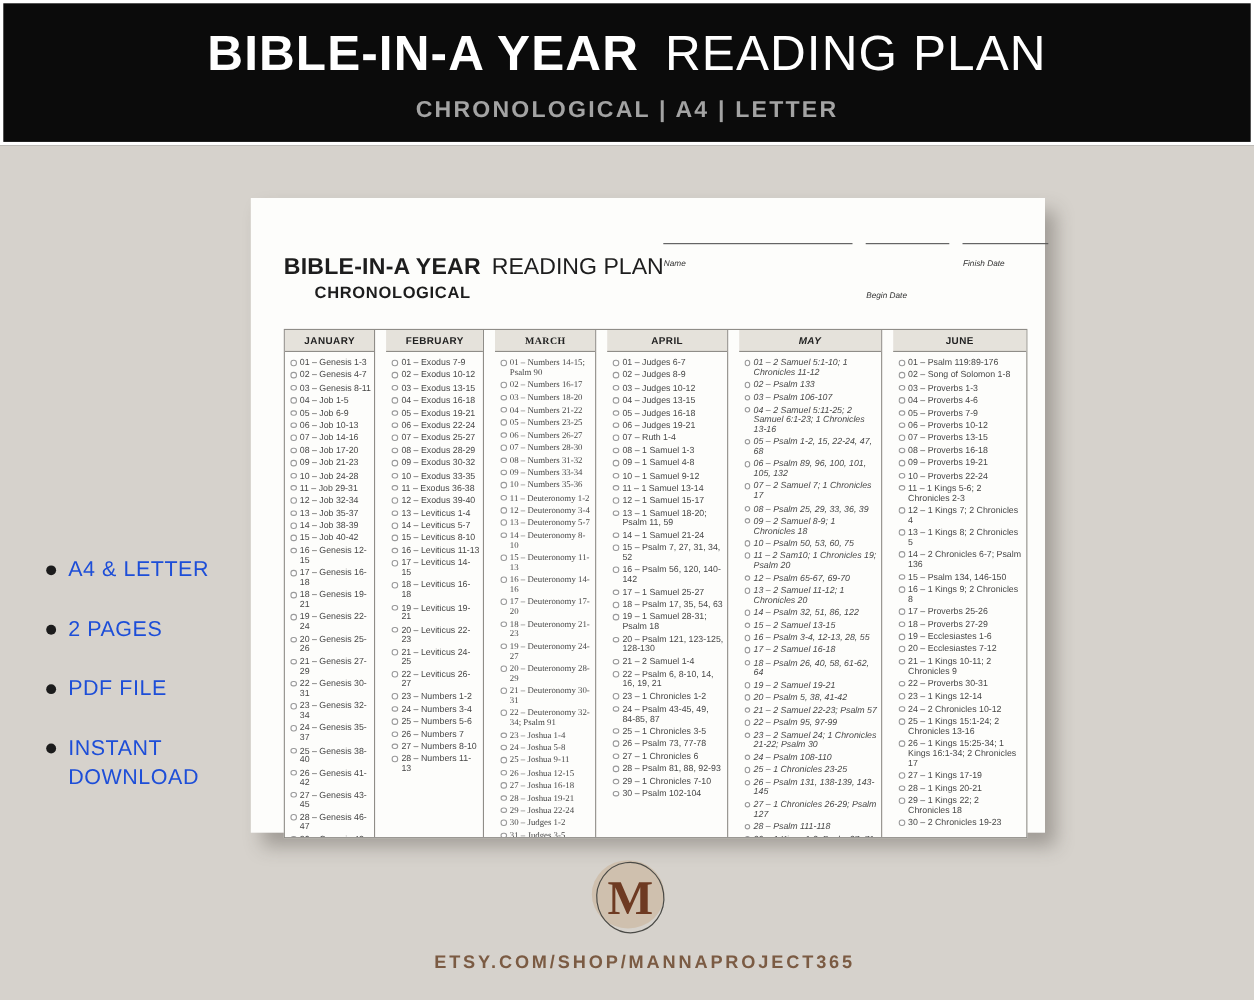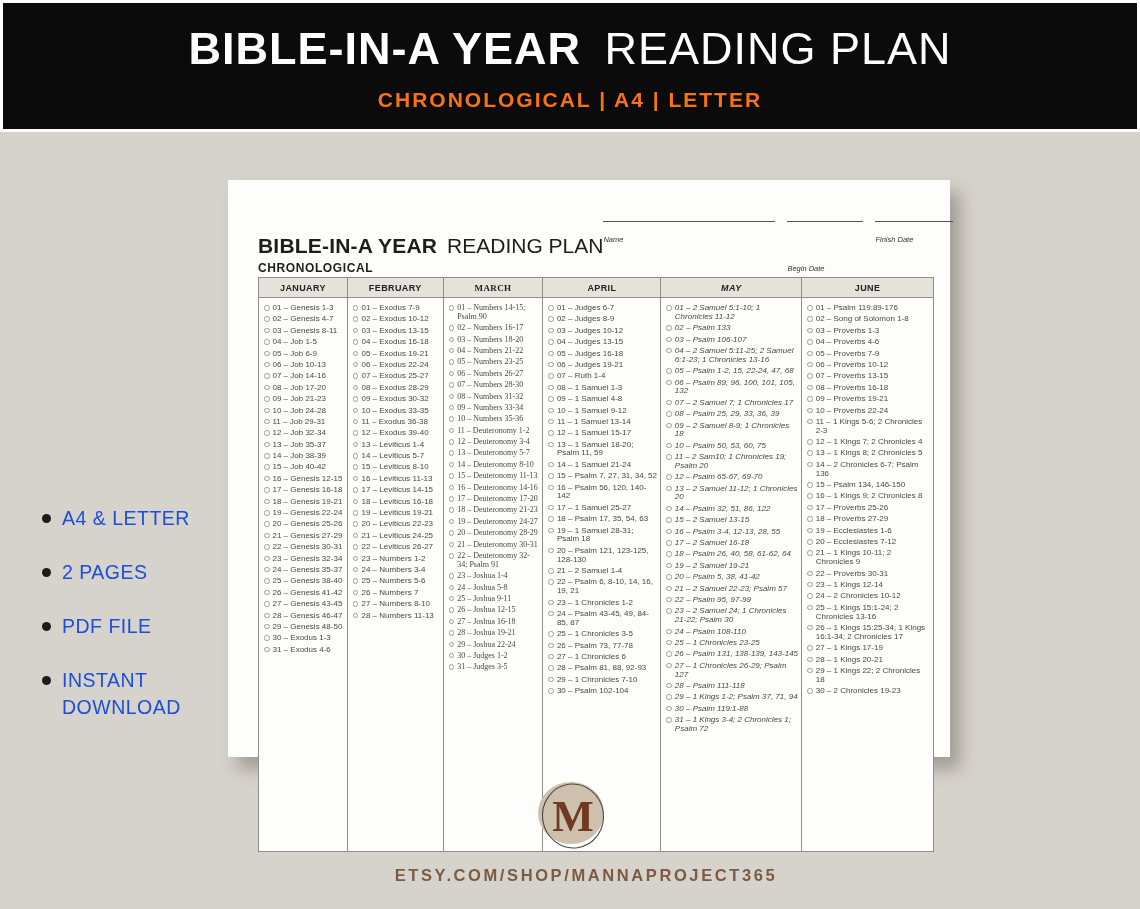--- a/index.html
+++ b/index.html
@@ -5,45 +5,45 @@
   * { margin:0; padding:0; box-sizing:border-box; }
   html,body { width:1140px; height:909px; }
   body { font-family:"Liberation Sans", sans-serif; background:#d6d2cc; position:relative; overflow:hidden; }
 
   
   .banner { position:absolute; left:0; top:0; width:1140px; height:132px; background:#0b0b0b;
             border:3px solid #ffffff; display:flex; flex-direction:column; align-items:center; justify-content:center; }
   .banner-title { color:#ffffff; font-size:45px; letter-spacing:1px; white-space:nowrap; margin-top:2px; }
   .banner-title .bold { font-weight:700; }
   .banner-title .light { font-weight:400; margin-left:10px; }
-  .banner-sub { color:#f97316; font-size:21px; font-weight:700; letter-spacing:2px; margin-top:13px; }
+  .banner-sub { color:#a3a3a3; font-size:21px; font-weight:700; letter-spacing:2px; margin-top:13px; }
 
   
   .features { position:absolute; left:42px; top:505px; width:170px; }
   .feature { display:flex; align-items:flex-start; margin-bottom:27px; color:#1d4ed8; font-size:19.5px; letter-spacing:0.5px; line-height:27px; }
   .feature .dot { width:9px; height:9px; border-radius:50%; background:#1c1c1c; margin:9px 11px 0 0; flex:0 0 auto; }
 
   
   .sheet { position:absolute; left:228px; top:180px; width:722px; height:577px; background:#fdfdfb;
            box-shadow:10px 12px 16px rgba(60,55,50,0.35); padding:32px 16px 0 30px; }
   .sheet-head { display:flex; justify-content:space-between; align-items:flex-end; }
   .doc-title { font-size:21px; color:#1d1d1d; white-space:nowrap; }
   .doc-title .bold { font-weight:700; letter-spacing:0.2px; }
   .doc-title .light { font-weight:400; margin-left:4px; }
-  .doc-sub { font-size:12px; font-weight:700; letter-spacing:0.6px; color:#1d1d1d; margin-top:3px; }
+  .doc-sub { font-size:15px; font-weight:700; letter-spacing:0.6px; color:#1d1d1d; margin-top:3px;margin-left:28px; }
   .fields { display:flex; gap:12px; padding-bottom:2px; }
   .field { display:flex; flex-direction:column; }
   .field-line { border-bottom:1px solid #555; height:10px; }
   .field-label { font-size:7.5px; font-style:italic; color:#333; margin-top:13px; }
   .field.name { width:172px; }
   .field.begin { width:76px;gap:29px; }
   .field.finish { width:78px; }
 
   
-  .table { margin-top:2px; height:575px; border:1px solid #8f8d88; display:flex; background:#fdfdfb; }
+  .table { margin-top:24px; height:463px; border:1px solid #8f8d88; display:flex; background:#fdfdfb;gap:10px; }
   .month-col { display:flex; flex-direction:column; border-right:1px solid #8f8d88; }
   .month-col:last-child { border-right:none; }
   .month-head { height:20px; background:#e5e2db; border-bottom:1px solid #8f8d88; display:flex; align-items:center; justify-content:center;
                 font-size:9px; font-weight:700; letter-spacing:0.4px; color:#222; }
   .month-body { flex:1; padding:6px 3px 0 5px; overflow:hidden; }
   .entry { display:flex; align-items:flex-start; margin-bottom:2.6px; color:#474747; font-size:8px; line-height:8.8px; }
   .entry .circ { flex:0 0 auto; width:5.5px; height:5.5px; border:0.8px solid #9a9a9a; border-radius:50%; margin:1px 3px 0 0; background:#fff; }
   .entry .txt { flex:1; padding-left:0; }
   
   .w-jan { width:13.2%; } .w-feb { width:14.2%; } .w-mar { width:14.8%;font-family:Liberation Serif, serif; }

